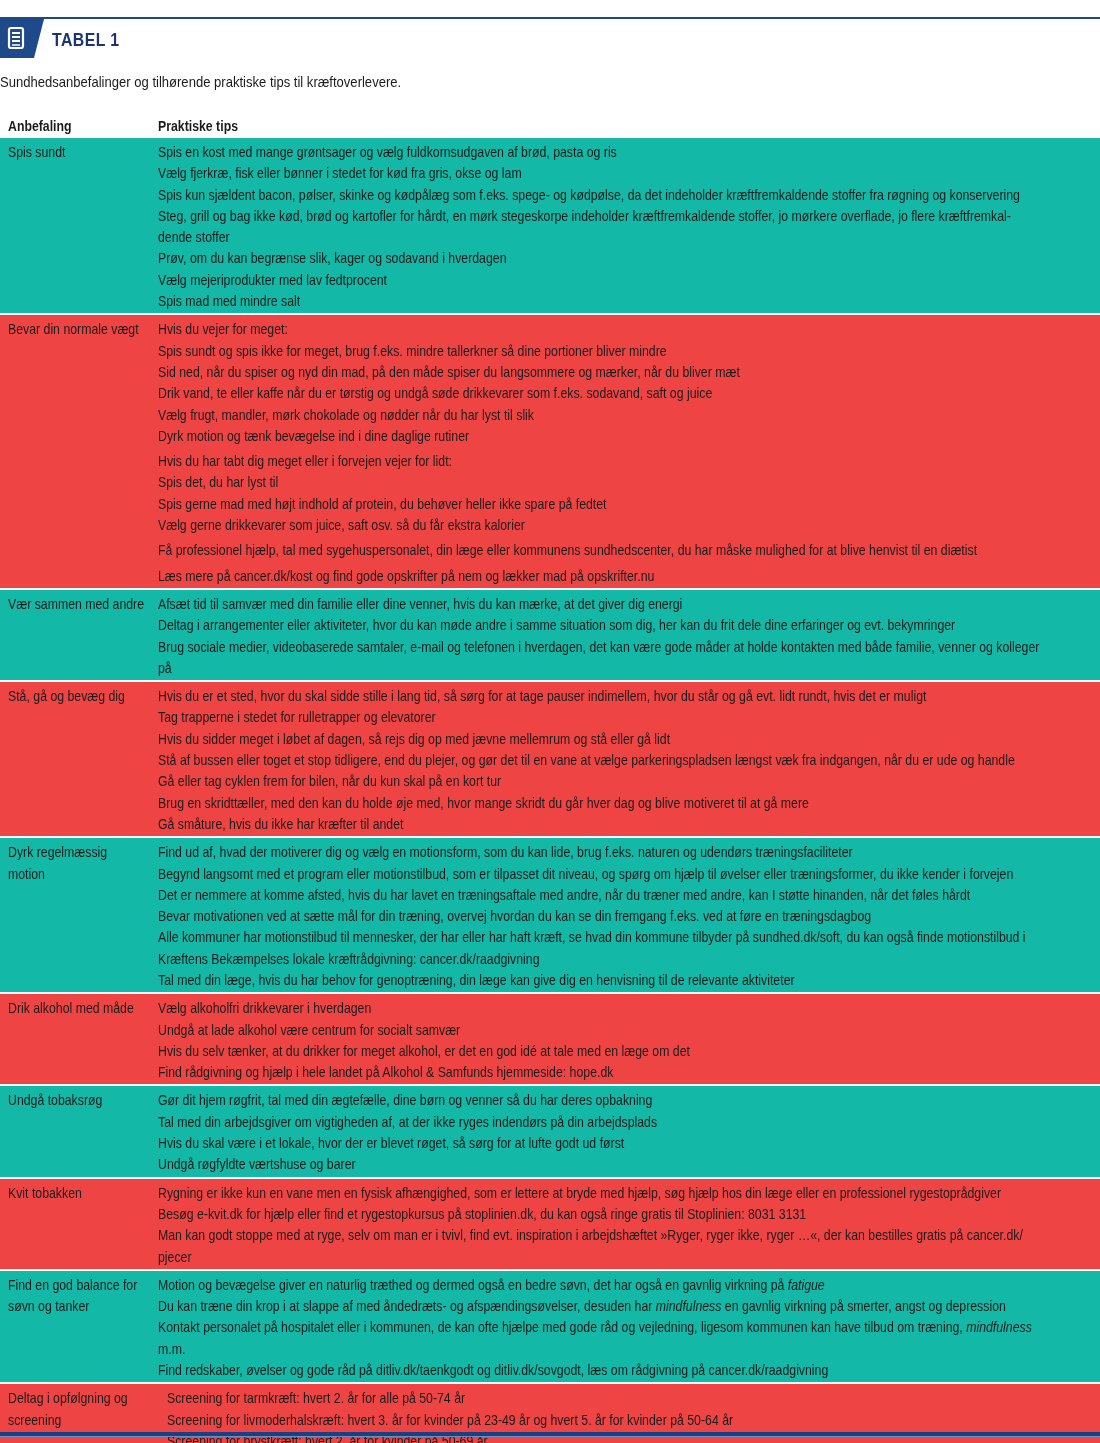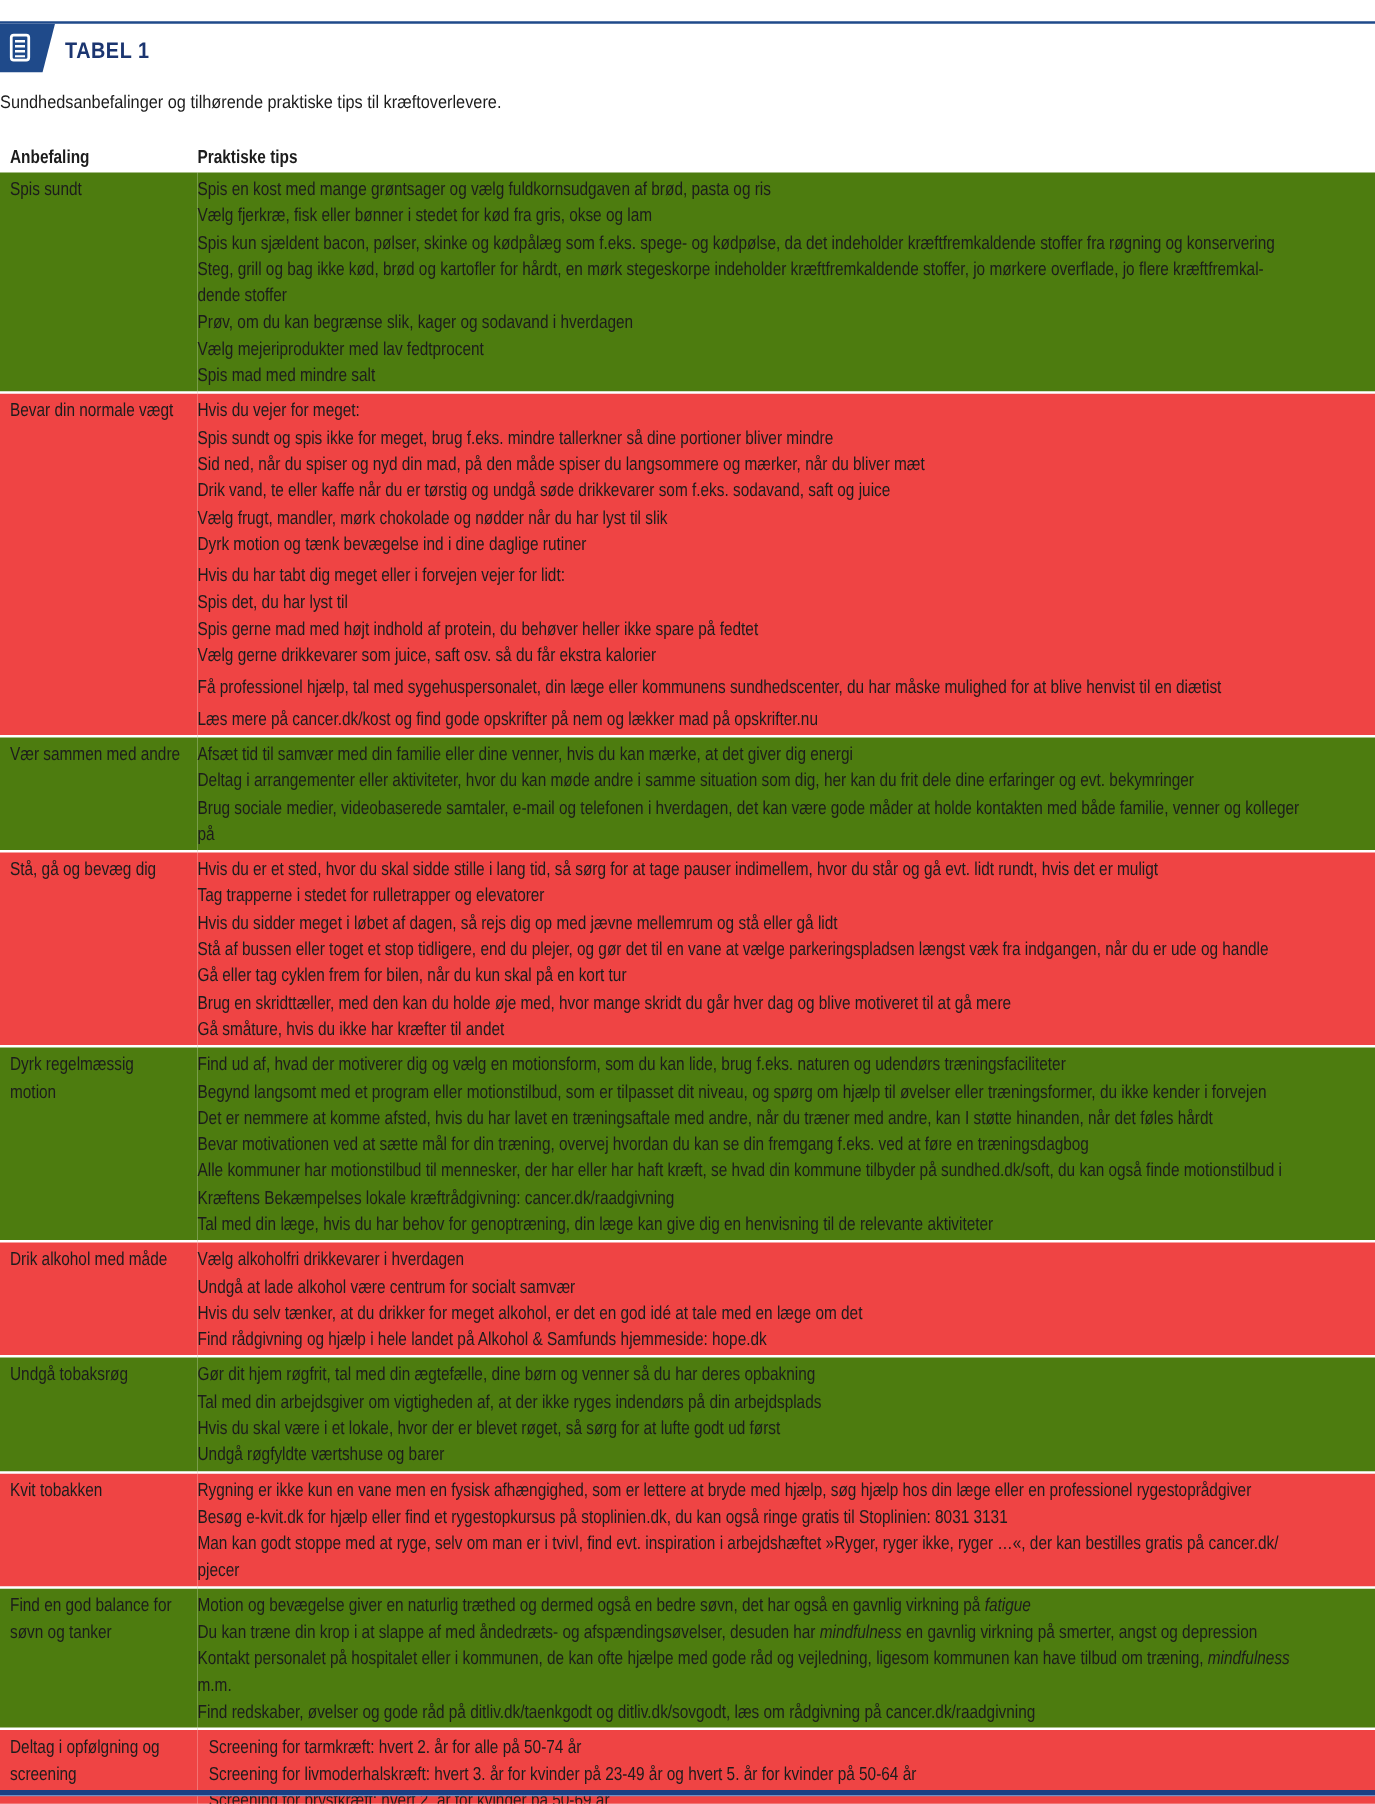--- a/index.html
+++ b/index.html
@@ -11,21 +11,21 @@
   .title { position: absolute; left: 52px; top: 30px; font-weight: bold; font-size: 18px;
            color: #1b3570; letter-spacing: 0.5px; transform: scaleX(0.88); transform-origin: left center; }
   .caption { position: absolute; left: 0; top: 74px; font-size: 14.5px; color: #1c1c1c;
              transform: scaleX(0.9); transform-origin: left center; white-space: nowrap; }
   .thead { position: absolute; left: 0; top: 114px; width: 1100px; height: 24px; text-align: center; }
   .th { position: absolute; top: 3px; font-weight: bold; font-size: 15px; white-space: nowrap;
         transform: scaleX(0.82); transform-origin: left center; }
   .th1 { left: 8px; } .th2 { left: 158px; }
   table.tbl { position: absolute; left: 0; top: 138px; width: 1100px; border-collapse: collapse; table-layout: fixed; }
   table.tbl td { vertical-align: top; padding: 3px 0 2px 0; border-bottom: 2px solid #ffffff; }
-  table.tbl tr.dark td { background: #4d7c0f; }
+  table.tbl tr.dark td { background: #14b8a6; }
   table.tbl tr.light td { background: #ef4444; }
   td.c1 { width: 150px; padding-left: 8px !important; }
   td.c2 { padding-left: 0 !important; }
   .lbl { font-size: 15px; line-height: 21.3px; transform: scaleX(0.82); transform-origin: left top;
          width: 170px; white-space: normal; }
   .tip { font-size: 15px; line-height: 21.3px; white-space: nowrap; transform: scaleX(0.82);
          transform-origin: left top; width: 1160px; }
   .gap { height: 4px; }
   .indent .tip { margin-left: 9px; }
   .bottomline { position: absolute; left: 0; top: 1432px; width: 1100px; height: 4px; background: #1b3f83; }

